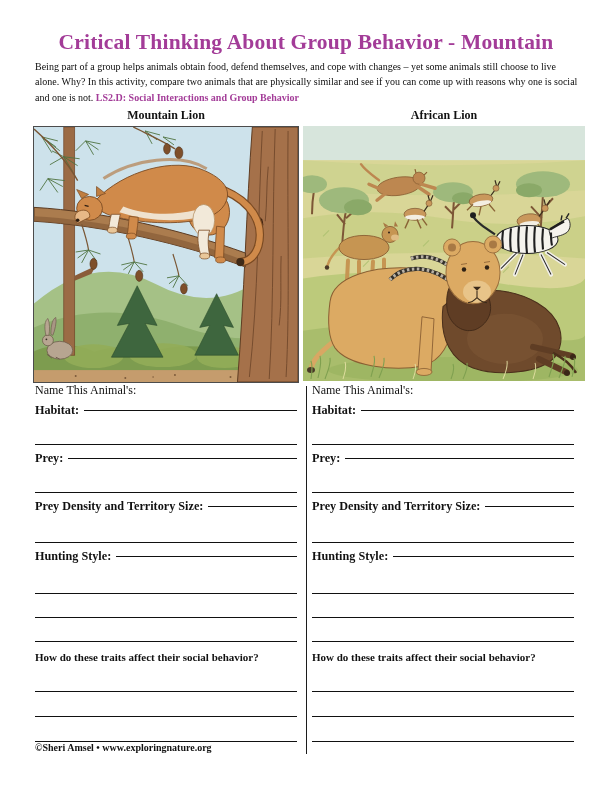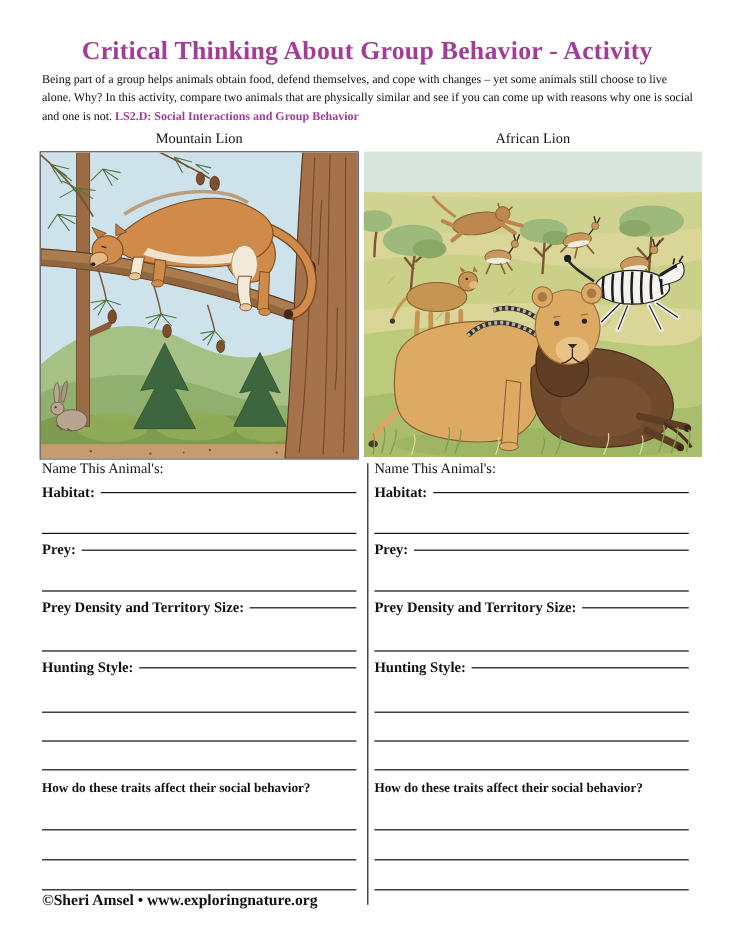--- a/index.html
+++ b/index.html
@@ -8,21 +8,21 @@
 
   .page-title { position:absolute; top:30px; left:0; width:612px; margin:0;
     text-align:center; font-size:21.5px; font-weight:bold; color:#a33c98;
     letter-spacing:0.2px; }
 
   .intro { position:absolute; top:59px; left:35px; width:546px; margin:0;
     font-size:10px; line-height:15.4px; color:#0d0d0d; }
   .intro .tag { color:#a33c98; font-weight:bold; }
 
   .caption { position:absolute; top:108px; margin:0; text-align:center;
-    font-size:12px; font-weight:normal; color:#121212; }
+    font-size:12px; font-weight:bold; color:#121212; }
   .caption.c-left  { left:33px;  width:266px; }
   .caption.c-right { left:303px; width:282px; }
 
   .illus { position:absolute; top:126px; overflow:hidden; }
   .illus.i-left  { left:33px;  width:266px; height:257px; border:1px solid #4c4c4c; box-sizing:border-box; }
   .illus.i-right { left:303px; width:282px; height:255px; }
   .illus svg { display:block; width:100%; height:100%; }
 
   .divider { position:absolute; left:306px; top:386px; width:1.2px; height:368px;
     background:#1c1c1c; }
@@ -37,26 +37,26 @@
     padding-right:5px; line-height:1.05; }
   .frow .wline { flex:1; border-bottom:1.2px solid #111; }
   .fline { border-bottom:1.2px solid #111; }
   .question { height:21px; display:flex; align-items:flex-end;
     font-weight:bold; font-size:11px; white-space:nowrap; }
 
   .h21{height:21px}.h22{height:22px}.h23{height:23px}.h24{height:24px}
   .h26{height:26px}.h27{height:27px}.h28{height:28px}
 
   .footer { position:absolute; left:35px; top:742px; font-weight:bold;
-    font-size:13px; color:#121212;font-family:Liberation Serif, serif; }
+    font-size:10px; color:#121212;font-family:Liberation Serif, serif; }
 </style>
 </head>
 <body>
 
-<h1 class="page-title">Critical Thinking About Group Behavior - Activity</h1>
+<h1 class="page-title">Critical Thinking About Group Behavior - Mountain</h1>
 
 <p class="intro"><span>Being part of a group helps animals obtain food, defend themselves, and cope with changes – yet some animals still choose to live alone. Why? In this activity, compare two animals that are physically similar and see if you can come up with reasons why one is social and one is not.</span> <span class="tag">LS2.D: Social Interactions and Group Behavior</span></p>
 
 <div class="caption c-left">Mountain Lion</div>
 <div class="caption c-right">African Lion</div>
 
 <div class="illus i-left" aria-label="Watercolor of a mountain lion stalking along a pine tree branch with pine needles, pine cones, conifer trees, a green mountain and a rabbit below">
 <svg viewBox="0 0 266 257" preserveAspectRatio="none">
   <rect width="266" height="257" fill="#cde2eb"></rect>
 

